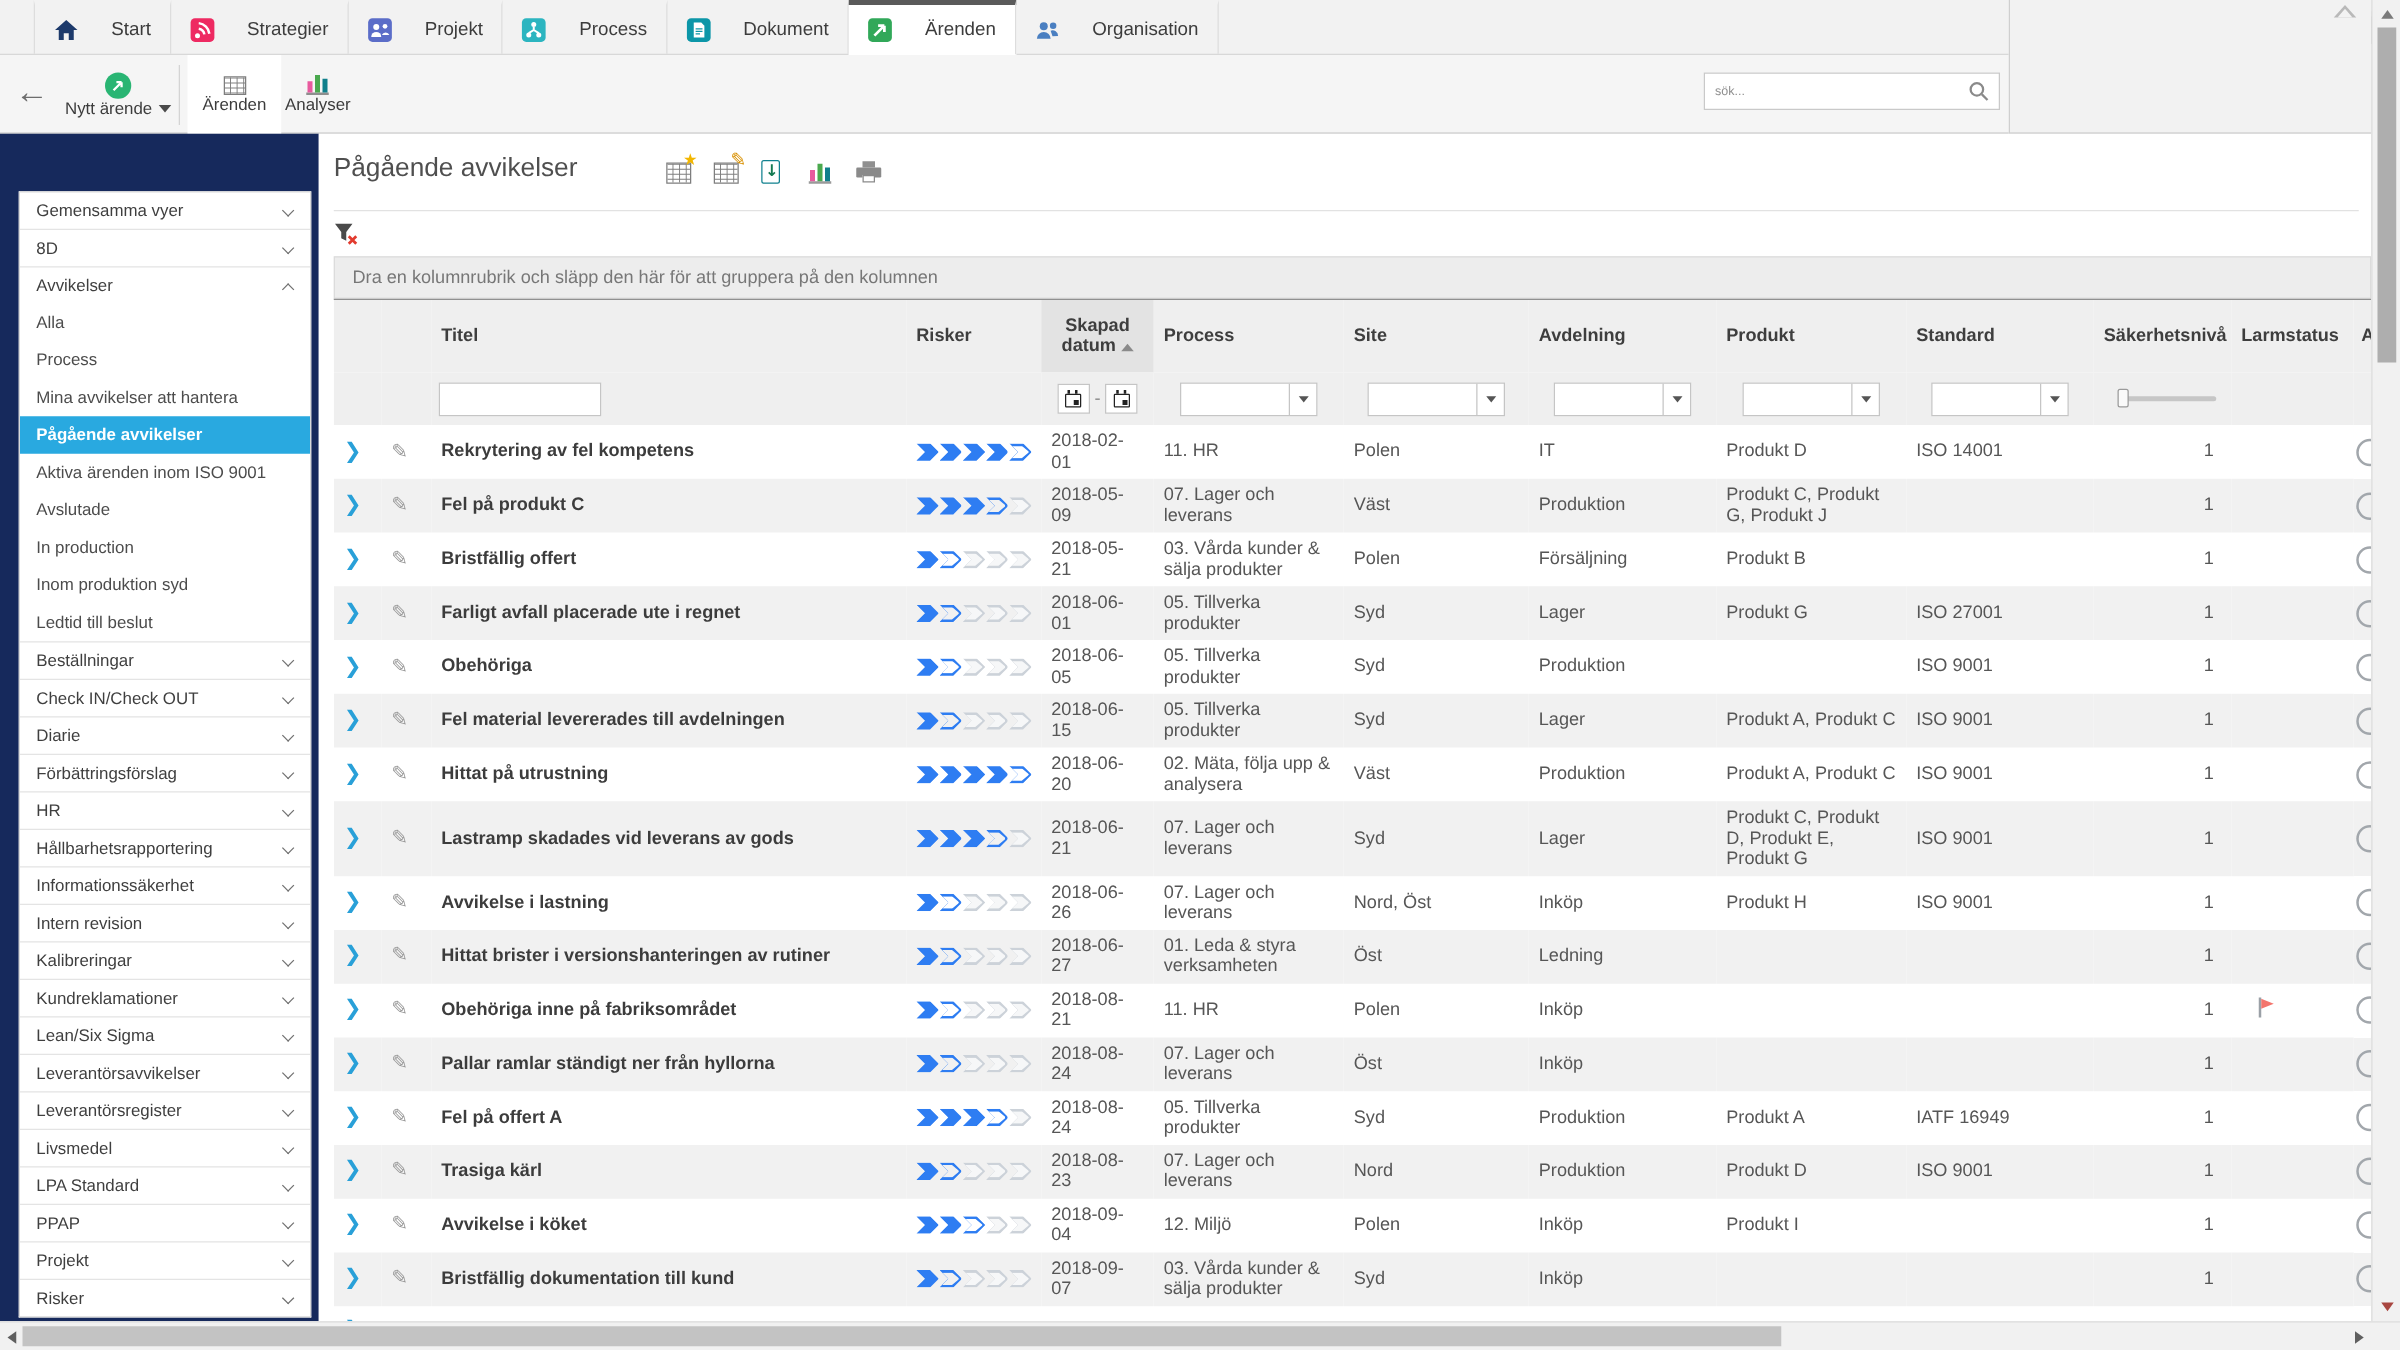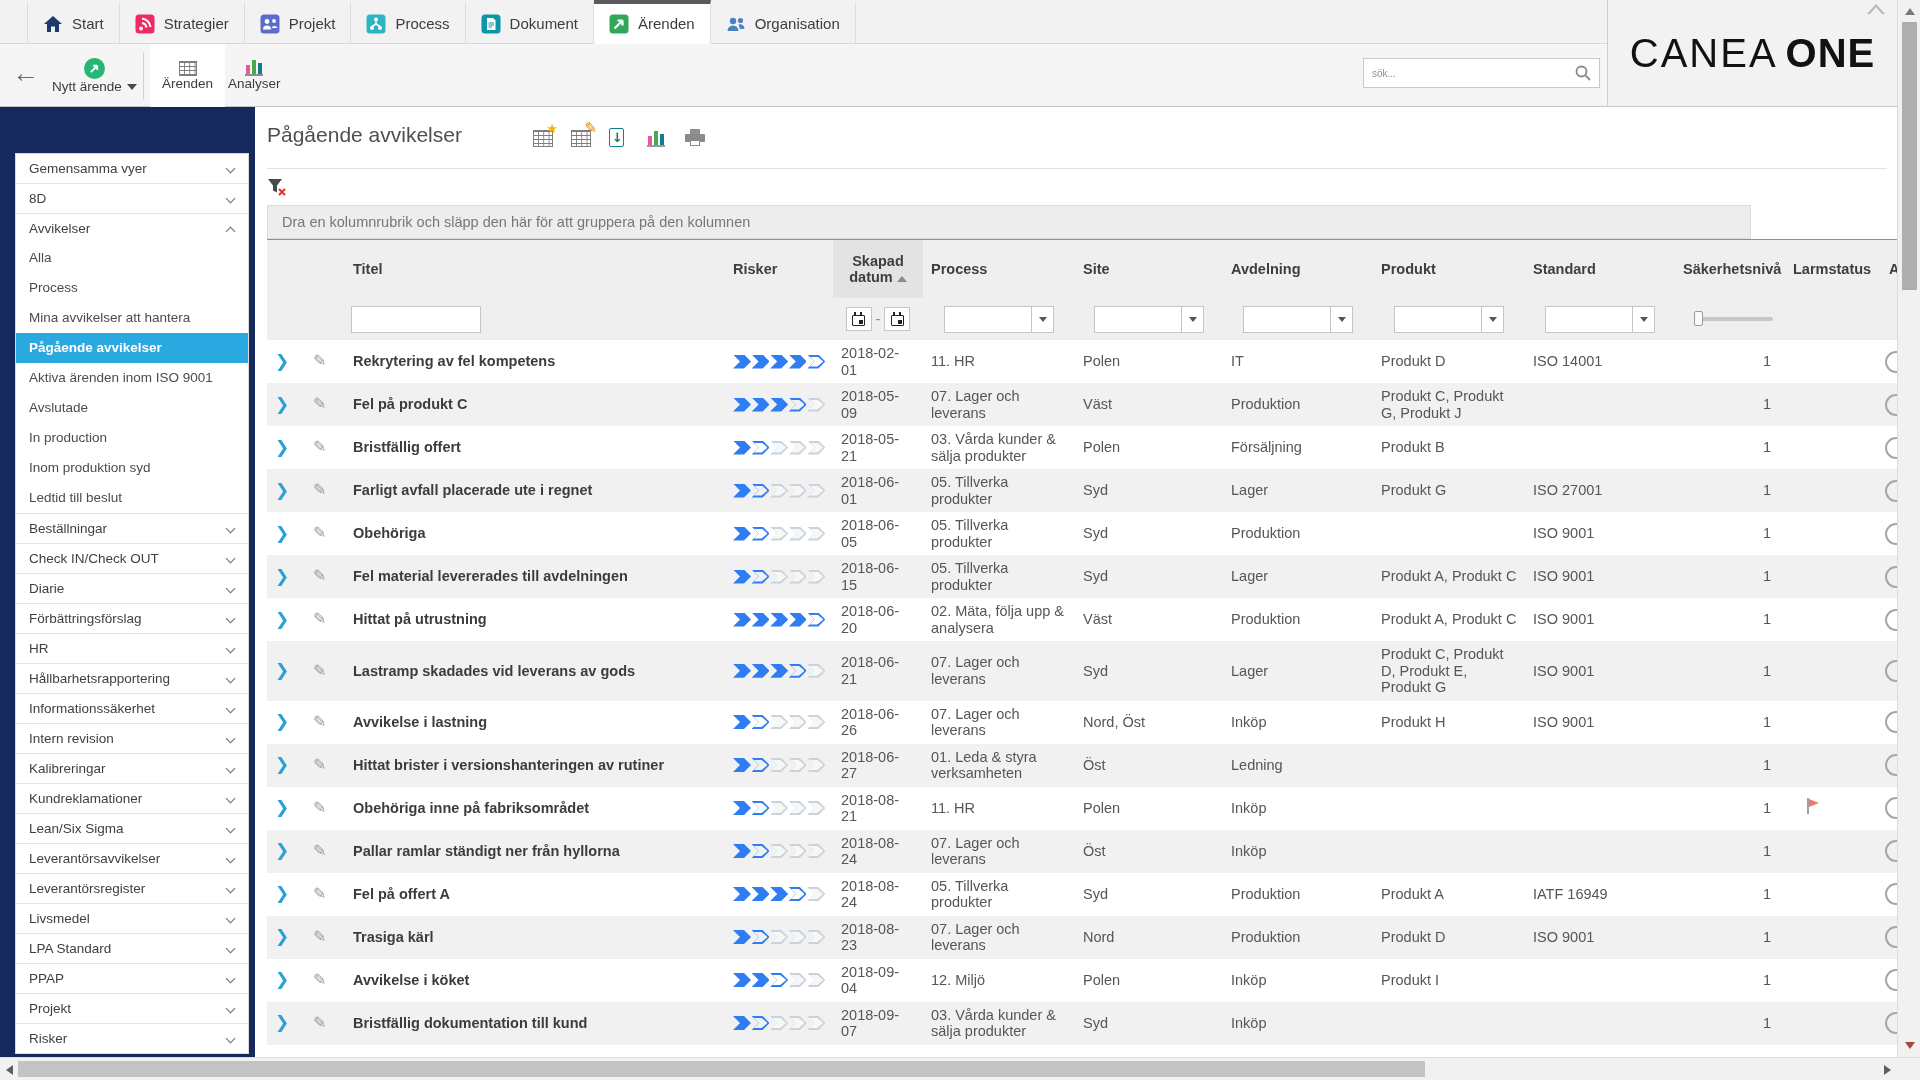--- a/index.html
+++ b/index.html
@@ -2,21 +2,21 @@
 <html><head>
 <meta charset="utf-8">
 <style>
   html,body{margin:0;padding:0;width:1920px;height:1080px;overflow:hidden;
     font-family:"Liberation Sans",sans-serif;background:#fff;color:#555;}
   *{box-sizing:border-box;}
 
   
   #tabbar{position:absolute;left:0;top:0;width:1607px;height:44px;background:#f2f2f2;
     border-bottom:1px solid #d8d8d8;display:flex;align-items:stretch;padding-left:27px;}
-  .tab{display:flex;align-items:center;gap:9px;padding:0 15px;border-right:1px solid #ddd;
+  .tab{display:flex;align-items:center;gap:26px;padding:0 15px;border-right:1px solid #ddd;
     border-top:4px solid transparent;font-size:15px;color:#3c3c3c;cursor:pointer;}
   .tab:first-child{border-left:1px solid #ddd;}
   .tab.active{background:#fff;border-top-color:#5a5a5a;border-bottom:1px solid #fff;margin-bottom:-1px;}
   .tabicon{width:20px;height:20px;display:inline-flex;}
   .tabicon svg{width:20px;height:20px;}
   #top-icons{position:absolute;right:10px;top:0;height:44px;display:flex;align-items:center;gap:8px;}
   .help-circle{width:21px;height:21px;border:2px solid #3f5873;border-radius:50%;color:#3f5873;
     font-size:13px;font-weight:bold;display:flex;align-items:center;justify-content:center;}
   .avatar{width:26px;height:26px;border-radius:50%;background:radial-gradient(circle at 50% 35%,#cfcfcf 0%,#9b9b9b 60%,#777 100%);position:relative;overflow:hidden;}
   .avatar::before{content:"";position:absolute;left:8px;top:4px;width:10px;height:10px;border-radius:50%;background:#4e4e4e;}
@@ -81,21 +81,21 @@
   .vt-icon .star{position:absolute;right:-3px;top:-6px;color:#f2b600;font-size:13px;font-family:"DejaVu Sans",sans-serif;}
   .vt-icon .pencil{position:absolute;right:-4px;top:-8px;color:#d99000;font-size:15px;font-family:"DejaVu Sans",sans-serif;}
   .doc-ic{width:15px;height:19px;border:1.5px solid #11818f;border-radius:2px;position:relative;background:#fff;}
   .doc-ic .dn{position:absolute;left:2px;top:1px;color:#157a52;font-weight:bold;font-size:13px;line-height:15px;font-family:"DejaVu Sans",sans-serif;}
   .printer{position:relative;width:20px;height:18px;}
   .printer .p-top{position:absolute;left:5px;top:0;width:10px;height:5px;background:#909090;}
   .printer .p-body{position:absolute;left:0;top:5px;width:20px;height:8px;background:#8a8a8a;border-radius:1px;}
   .printer .p-tray{position:absolute;left:5px;top:11px;width:10px;height:6px;background:#fff;border:1px solid #8a8a8a;}
   #head-divider{position:absolute;left:12px;right:10px;top:61px;border-top:1px solid #e2e2e2;}
   #clear-filter{position:absolute;left:12px;top:70px;width:20px;height:20px;cursor:pointer;}
-  #group-hint{position:absolute;left:12px;top:98px;width:1484px;height:34px;background:#ededed;
+  #group-hint{position:absolute;left:12px;top:98px;width:1630px;height:34px;background:#ededed;
     border:1px solid #dcdcdc;font-size:14.5px;color:#777;line-height:32px;padding-left:14px;}
 
   
   #table-wrap{position:absolute;left:12px;top:132px;width:1630px;height:818px;overflow:hidden;border-top:1px solid #909090;}
   table{border-collapse:collapse;table-layout:fixed;width:1630px;font-size:14.5px;color:#565656;}
   th{background:#efefef;font-size:14.5px;font-weight:bold;color:#3e3e3e;text-align:left;padding:6px 8px;height:58px;
     vertical-align:middle;cursor:pointer;}
   th.sorted{background:#e3e3e3;text-align:center;}
   th.num{text-align:right;}
   .sort-asc{display:inline-block;width:0;height:0;border-left:5px solid transparent;border-right:5px solid transparent;
@@ -275,23 +275,20 @@
   <div id="search-wrap">
     <input id="search-input" placeholder="sök..." style="">
     <svg class="mag" viewBox="0 0 20 20">
         <circle cx="8.5" cy="8.5" r="5" fill="none" stroke="#8a8a8a" stroke-width="1.8"></circle>
         <path d="M12.5 12.5 L17 17" stroke="#8a8a8a" stroke-width="1.8"></path>
       </svg>
   </div>
 </div>
 
 <div id="logo-panel">
-  <div id="logo">
-    <span>CANEA</span><span class="bold">ONE</span>
-  </div>
   <span id="collapse-tri"></span>
 </div>
 
 <div id="sidebar">
   <div id="menu">
       <div class="menu-item group"><span>Gemensamma vyer</span><span class="chev"></span></div>
       <div class="menu-item group"><span>8D</span><span class="chev"></span></div>
       <div class="menu-item group"><span>Avvikelser</span><span class="chev up"></span></div>
       <div class="menu-item sub"><span>Alla</span></div>
       <div class="menu-item sub"><span>Process</span></div>

